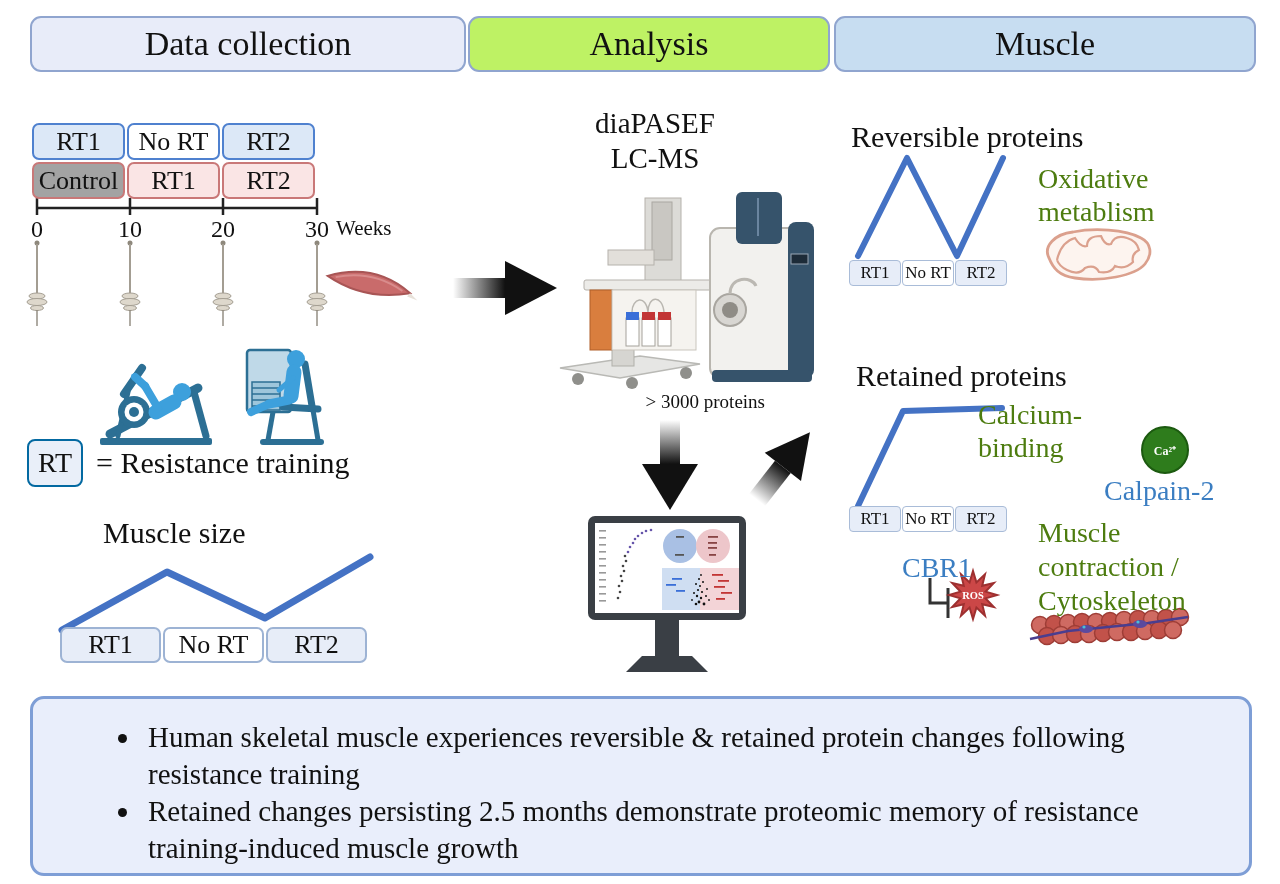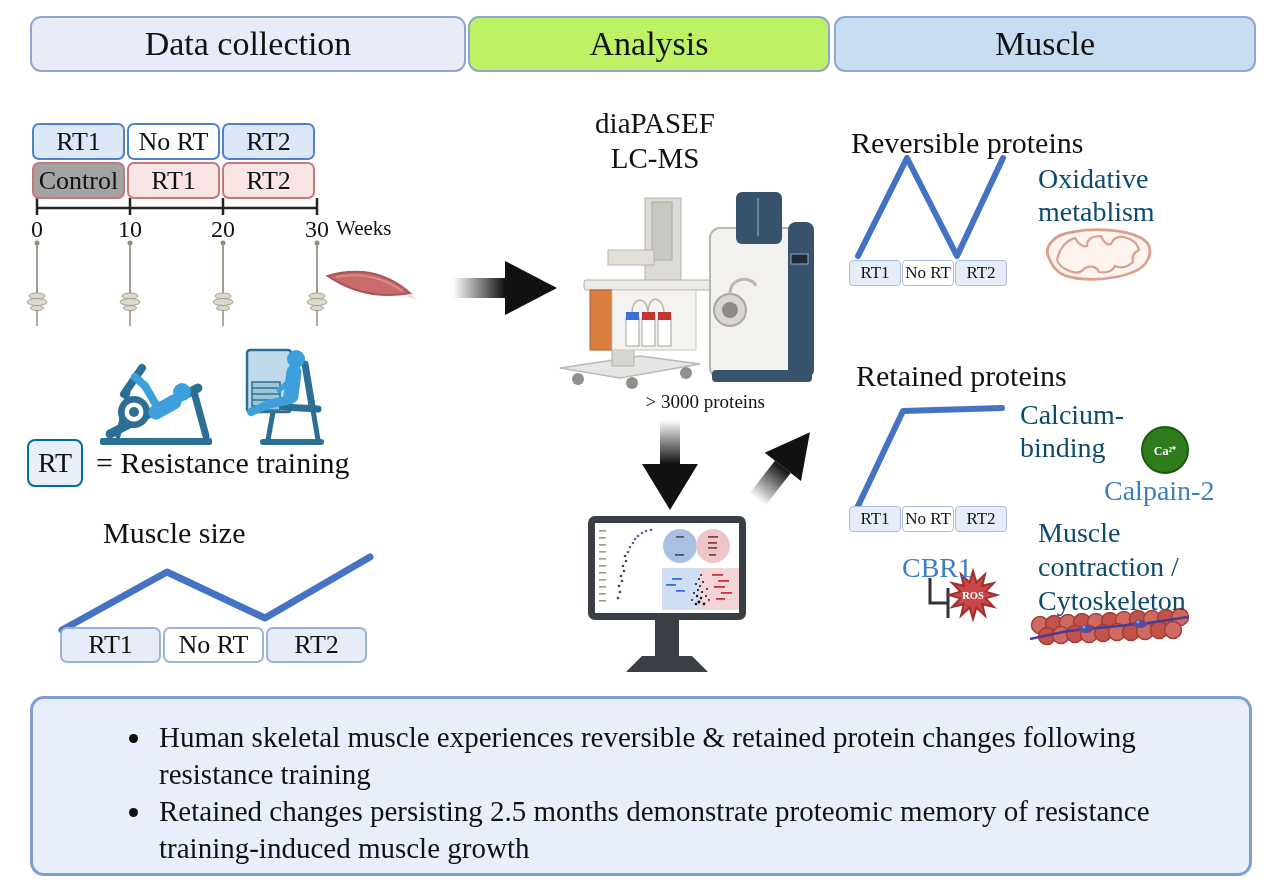--- a/index.html
+++ b/index.html
@@ -44,31 +44,31 @@
          border:2px solid #0369a1;border-radius:8px;display:flex;align-items:center;
          justify-content:center;font-size:28px;z-index:3;}
   .rtdef{position:absolute;left:96px;top:446px;font-size:30px;z-index:3;}
   .mstitle{position:absolute;left:103px;top:516px;font-size:30px;z-index:3;}
 
   .midmethod{position:absolute;left:555px;top:106px;width:200px;text-align:center;
              font-size:29px;line-height:35px;z-index:3;}
   .midprot{position:absolute;left:545px;top:391px;width:220px;text-align:right;font-size:19px;z-index:3;}
 
   .rtitle{position:absolute;font-size:30px;z-index:3;}
-  .teal{color:#0c4a6e;font-weight:500;}
+  .teal{color:#4d7c0f;font-weight:500;}
   .pblue{color:#3b7ec2;font-weight:500;}
   .ann{position:absolute;font-size:28px;line-height:33px;z-index:3;}
 
   .cacirc{position:absolute;left:1141px;top:426px;width:44px;height:44px;border-radius:50%;
           background:#2e7c1c;border:2px solid #1c5a10;display:flex;align-items:center;
           justify-content:center;color:#fff;font-size:12px;font-weight:bold;z-index:3;}
 
   .summary{position:absolute;left:30px;top:696px;width:1216px;height:174px;background:#e9eefb;
            border:3px solid #7e9ed6;border-radius:14px;z-index:3;}
-  .summary ul{margin:20px 30px 0 15px;padding-left:105px;font-size:29px;line-height:1.28;}
+  .summary ul{margin:20px 30px 0 4px;padding-left:105px;font-size:29px;line-height:1.28;}
   .summary li{padding-left:6px;}
 </style>
 </head>
 <body>
 
 <div class="canvas">
 
   <div class="hbox dc">Data collection</div>
   <div class="hbox an">Analysis</div>
   <div class="hbox re">Muscle</div>
@@ -341,41 +341,41 @@
     </g>
     <g fill="#3a6fd8">
       <rect x="84" y="62" width="10" height="1.8"></rect>
         <rect x="78" y="68" width="10" height="1.8"></rect>
       <rect x="88" y="74" width="9" height="1.8"></rect>
     </g>
     <rect x="67" y="104" width="24" height="36" fill="#3a3f45"></rect>
     <polygon points="38,156 120,156 104,140 54,140" fill="#3a3f45"></polygon>
   </svg>
 
-  <div class="rtitle" style="left:851px;top:126px;">Reversible proteins</div>
+  <div class="rtitle" style="left:851px;top:120px;">Reversible proteins</div>
   <div class="srow" style="left:849px;top:260px;">
     <div class="sbox">RT1</div>
     <div class="sbox w">No RT</div>
     <div class="sbox">RT2</div>
   </div>
   <div class="ann teal" style="left:1038px;top:162px;width:160px;">Oxidative metablism</div>
 
   <svg class="abs icon" style="left:1035px;top:224px;" width="124" height="64">
     <path d="M 14,34 C 8,22 20,10 38,8 C 58,4 90,5 106,14 C 116,19 118,30 110,40 C 100,52 66,58 40,54 C 24,52 18,44 14,34 Z" fill="#fdf4ef" stroke="#dba08d" stroke-width="2.8"></path>
     <path d="M 22,36 Q 26,18 40,14 Q 46,24 52,22 Q 52,12 66,12 Q 70,22 76,20 Q 80,10 92,14 Q 102,17 104,26 Q 96,30 98,38 Q 90,46 80,42 Q 76,50 64,48 Q 60,40 50,44 Q 44,52 32,46 Q 24,42 22,36" fill="none" stroke="#dba08d" stroke-width="2.2"></path>
   </svg>
 
   <div class="rtitle" style="left:856px;top:359px;">Retained proteins</div>
   <div class="srow" style="left:849px;top:506px;">
     <div class="sbox">RT1</div>
     <div class="sbox w">No RT</div>
     <div class="sbox">RT2</div>
   </div>
 
-  <div class="ann teal" style="left:1020px;top:398px;width:152px;">Calcium-binding</div>
+  <div class="ann teal" style="left:978px;top:398px;width:152px;">Calcium-binding</div>
   <div class="cacirc">Ca²⁺</div>
   <div class="ann pblue" style="left:1104px;top:474px;">Calpain-2</div>
   <div class="ann teal" style="left:1038px;top:516px;width:172px;line-height:34px;">Muscle contraction / Cytoskeleton</div>
   <div class="ann pblue" style="left:902px;top:551px;">CBR1</div>
 
   <svg class="abs icon" style="left:1028px;top:605px;" width="165" height="48">
     <g stroke="#9e3d36" stroke-width="1.5">
       <circle cx="12" cy="20" r="8.5" fill="#cf6a62"></circle>
         <circle cx="26" cy="19" r="8.5" fill="#c2524a"></circle>
       <circle cx="40" cy="18" r="8.5" fill="#cf6a62"></circle>

